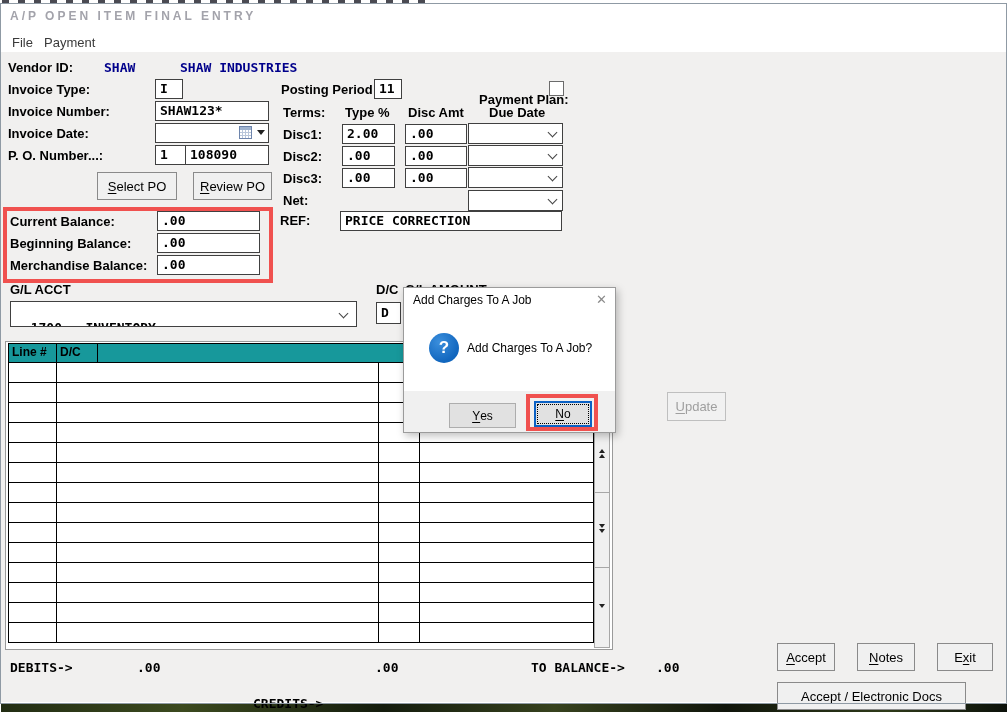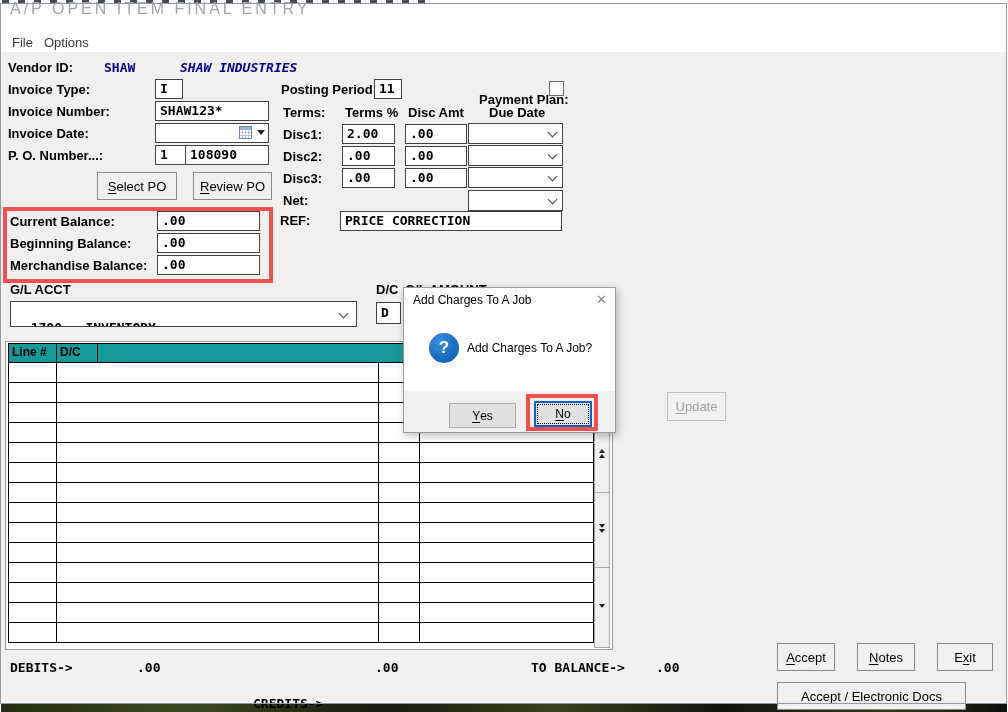--- a/index.html
+++ b/index.html
@@ -3,21 +3,21 @@
 <meta charset="utf-8">
 <style>
   html,body{margin:0;padding:0;}
   body{width:1008px;height:712px;position:relative;background:#fff;
        font-family:"Liberation Sans",sans-serif;font-size:13px;color:#000;overflow:hidden;}
   .abs{position:absolute;}
   
   .top-dashes{left:2px;top:0;width:430px;height:3px;
     background:repeating-linear-gradient(90deg,#4a4a52 0 7px,transparent 7px 16px);}
   .win-frame{left:0;top:3px;width:1005px;height:699px;border:1px solid #8f9aa4;pointer-events:none;z-index:45;}
-  .win-title{left:10px;top:0;color:#a3a3ab;letter-spacing:3px;font-size:16px;}
+  .win-title{left:10px;top:9px;color:#a3a3ab;letter-spacing:3px;font-size:12px;font-weight:bold;}
   .menu-item{top:33px;color:#3a3a3a;padding:2px 4px;}
   .form-bg{left:1px;top:52px;width:1005px;height:650px;background:#f1f0ef;}
   .desktop-strip{left:1px;top:703px;width:1006px;height:9px;
     background:linear-gradient(90deg,#222d13 0%,#3c4a1f 18%,#141c0d 38%,#37421e 55%,#10150b 72%,#2e3a19 88%,#0c110a 100%);}
   
   .lbl{font-weight:bold;color:#000;white-space:pre;}
   .mono{font-family:"DejaVu Sans Mono",monospace;font-weight:bold;white-space:pre;}
   .navy{color:#00008b;}
   .field{background:#fff;border:1px solid #404040;font-family:"DejaVu Sans Mono",monospace;
          font-weight:bold;font-size:13px;padding:1px 0 0 4px;white-space:pre;overflow:hidden;}
@@ -67,40 +67,40 @@
   .annot{border:4px solid #f0514f;z-index:60;pointer-events:none;}
   u{text-underline-offset:2px;}
 </style>
 </head>
 <body>
 
 <div class="abs top-dashes"></div>
 <div class="abs win-frame"></div>
 <div class="abs win-title">A/P OPEN ITEM FINAL ENTRY</div>
 <div class="abs menu-item" style="left:8px;">File</div>
-<div class="abs menu-item" style="left:40px;">Options</div>
+<div class="abs menu-item" style="left:40px;">Payment</div>
 <div class="abs form-bg"></div>
 <div class="abs desktop-strip"></div>
 
 <div class="abs lbl" style="left:8px;top:60px;">Vendor ID:</div>
 <div class="abs mono navy" style="left:104px;top:60px;">SHAW</div>
-<div class="abs mono navy" style="left:180px;top:60px;font-style:italic;">SHAW INDUSTRIES</div>
+<div class="abs mono navy" style="left:180px;top:60px;">SHAW INDUSTRIES</div>
 
 <div class="abs lbl" style="left:8px;top:82px;">Invoice Type:</div>
 <div class="abs field" style="left:155px;top:79px;width:22px;height:17px;">I</div>
 <div class="abs lbl" style="left:281px;top:82px;">Posting Period:</div>
 <div class="abs field" style="left:374px;top:79px;width:22px;height:17px;">11</div>
 <div class="abs lbl" style="left:452px;top:92px;padding-left:27px;">Payment Plan:</div>
 <div class="abs checkbox" style="left:549px;top:81px;"></div>
 
 <div class="abs lbl" style="left:8px;top:104px;">Invoice Number:</div>
 <div class="abs field" style="left:155px;top:101px;width:108px;height:17px;">SHAW123*</div>
 
 <div class="abs lbl" style="left:283px;top:105px;">Terms:</div>
-<div class="abs lbl" style="left:345px;top:105px;">Terms %</div>
+<div class="abs lbl" style="left:345px;top:105px;">Type %</div>
 <div class="abs lbl" style="left:408px;top:105px;">Disc Amt</div>
 <div class="abs lbl" style="left:489px;top:105px;">Due Date</div>
 
 <div class="abs lbl" style="left:8px;top:126px;">Invoice Date:</div>
 <div class="abs field" style="left:155px;top:123px;width:108px;height:17px;">
   <span>9/ 9/2019</span>
   <span class="cal-icon" style="position:absolute;right:16px;top:2px;"></span>
   <span class="tri-down-sm" style="position:absolute;right:3px;top:6px;"></span>
 </div>
 

